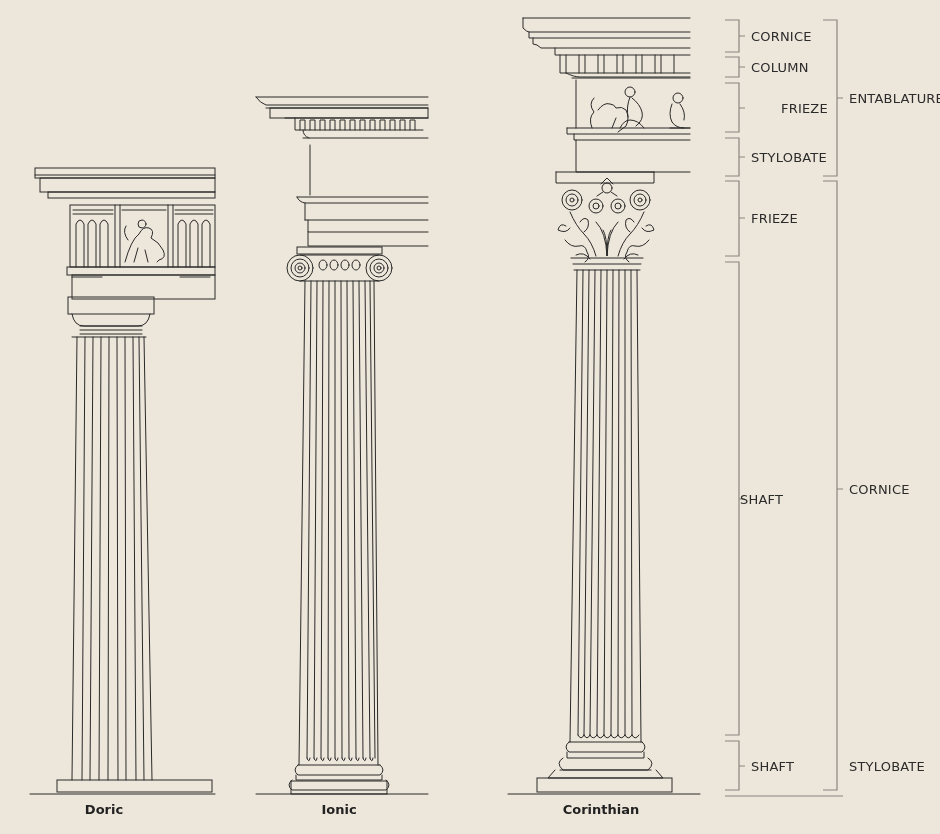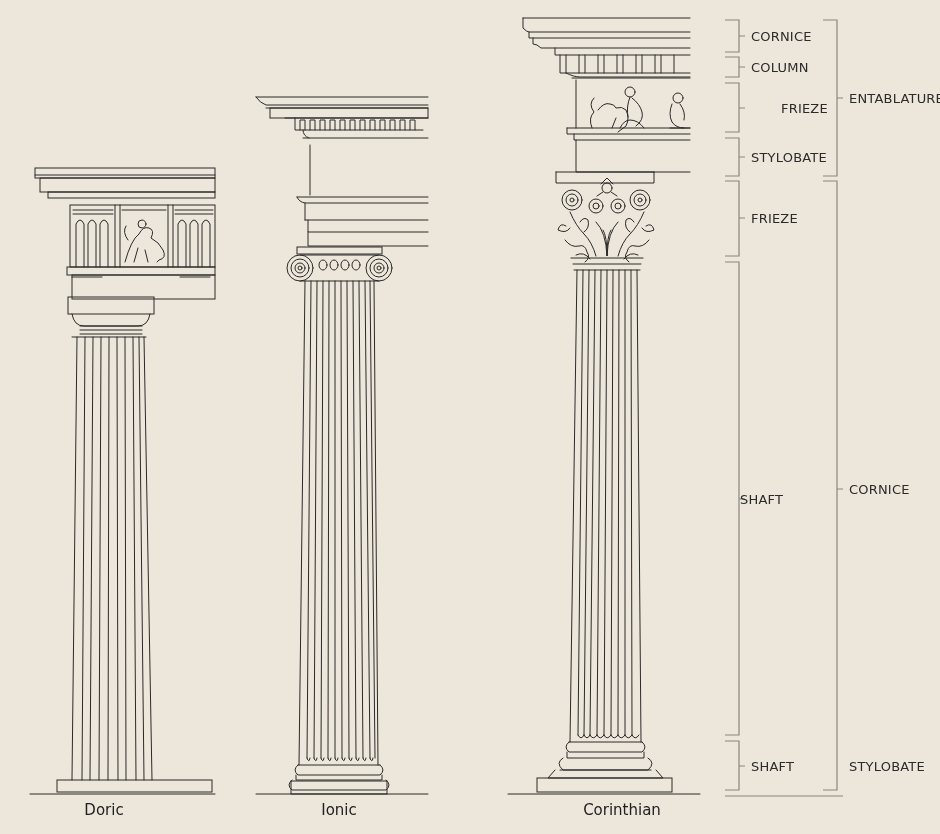--- a/index.html
+++ b/index.html
@@ -9,21 +9,21 @@
     font-family: "DejaVu Sans", "Liberation Sans", sans-serif;
     position: relative;
   }
   .stage { position: absolute; left: 0; top: 0; width: 920px; height: 834px; }
   svg.art { position: absolute; left: 0; top: 0; }
   .label {
     position: absolute; font-size: 13px; color: #2b2b2b; letter-spacing: 0.2px;
     white-space: nowrap; line-height: 1;
   }
   .caption {
-    position: absolute; font-size: 15px; font-weight: normal; color: #222;
+    position: absolute; font-size: 13px; font-weight: bold; color: #222;
     white-space: nowrap; line-height: 1; transform: translateX(-50%);
   }
 </style>
 </head>
 <body>
 
 <div class="stage">
 
 <svg class="art" width="940" height="834" viewBox="0 0 940 834" fill="none" stroke="#2a2a2a" stroke-width="1" stroke-linecap="round">
 
@@ -178,15 +178,15 @@
 <span class="label" style="left:751px; top:212px;">FRIEZE</span>
 <span class="label" style="left:740px; top:493px;">SHAFT</span>
 <span class="label" style="left:751px; top:760px;">SHAFT</span>
 
 <span class="label" style="left:849px; top:92px;">ENTABLATURE</span>
 <span class="label" style="left:849px; top:483px;">CORNICE</span>
 <span class="label" style="left:849px; top:760px;">STYLOBATE</span>
 
 <span class="caption" style="left:104px; top:803px;">Doric</span>
 <span class="caption" style="left:339px; top:803px;">Ionic</span>
-<span class="caption" style="left:622px; top:803px;">Corinthian</span>
+<span class="caption" style="left:601px; top:803px;">Corinthian</span>
 
 </div>
 
 </body></html>

